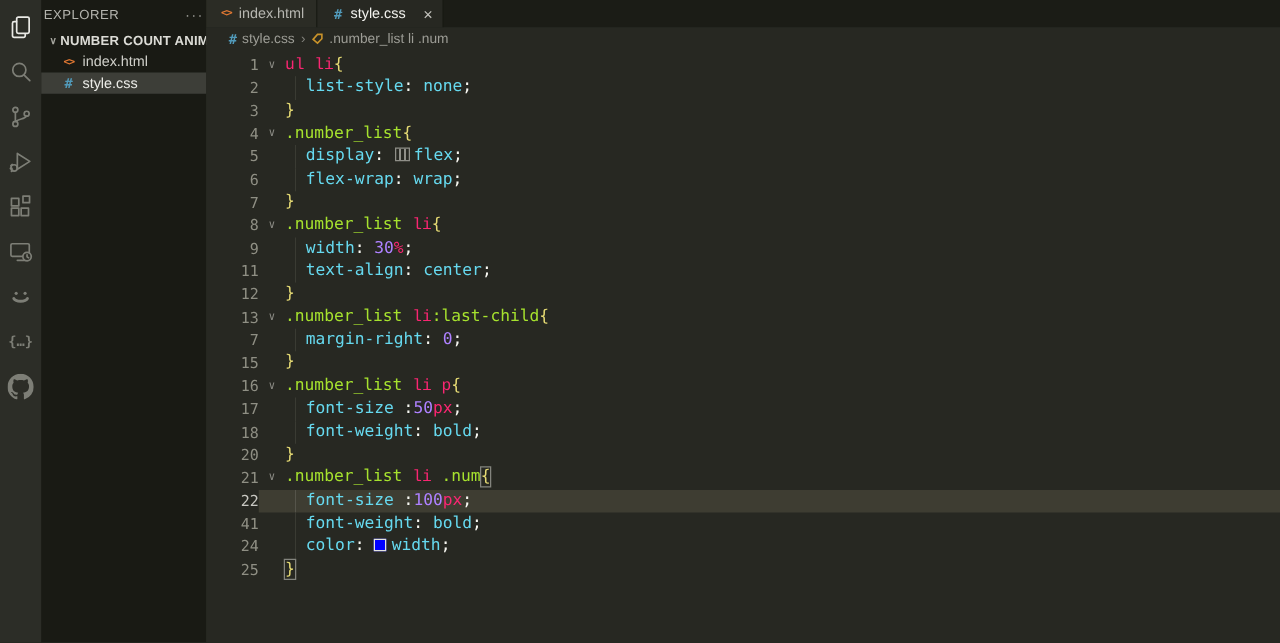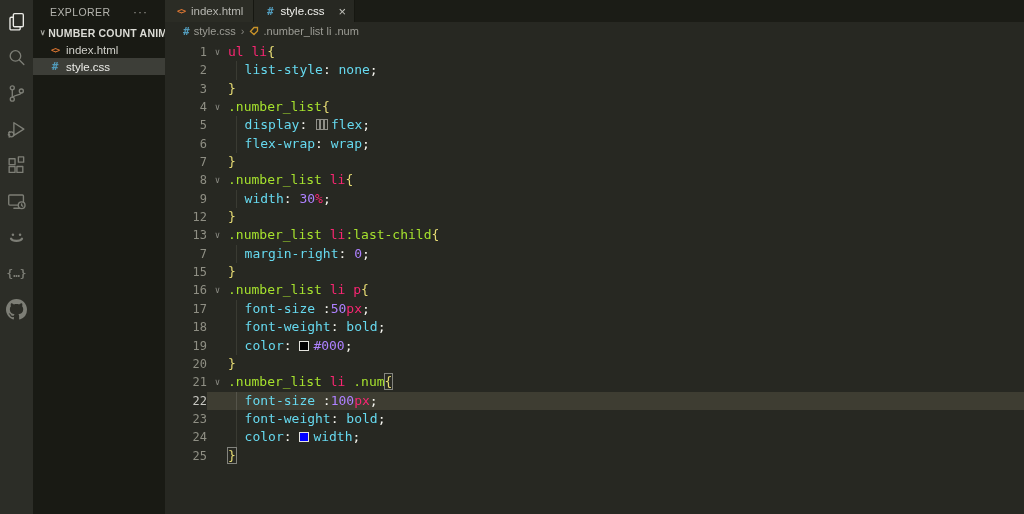--- a/index.html
+++ b/index.html
@@ -13,21 +13,21 @@
   .act-item { width:33px; height:36px; display:flex; align-items:center; justify-content:center;
               color:#7d7e76; cursor:pointer; }
   .act-item.active { color:#eaeae6; }
   .act-item svg { width:21px; height:21px; stroke:currentColor; fill:none;
                   stroke-width:1.3; stroke-linecap:round; stroke-linejoin:round; }
   .act-item svg.filled { fill:currentColor; stroke:none; }
   .braces-txt { font-family:"DejaVu Sans Mono", monospace; font-size:11px; font-weight:bold; }
 
   
   .sidebar { width:132px; background:#191a14; flex-shrink:0; color:#c5c5bf; }
-  .sb-header { height:24px; display:flex; align-items:center; padding:0 17px;
+  .sb-header { height:24px; display:flex; align-items:center; padding:0 2px;
                font-size:10.5px; letter-spacing:.4px; color:#b4b4ae; }
   .sb-header .more { margin-left:auto; color:#9a9a94; font-size:12px; letter-spacing:1px; cursor:pointer; }
   .folder-row { height:17px; display:flex; align-items:center; padding-left:4px;
                 font-size:10.5px; font-weight:bold; color:#dcdcd6; cursor:pointer; }
   .folder-row .chev { width:13px; font-size:8px; color:#a5a59e; text-align:center; }
   .folder-row .flabel { white-space:nowrap; overflow:hidden; letter-spacing:.2px; }
   .file-row { height:17px; display:flex; align-items:center; padding-left:16px;
               font-size:11.5px; color:#cfcfc9; cursor:pointer; }
   .file-row.selected { background:#3d3e38; color:#ecece8; }
   .file-ico { width:12px; margin-right:5px; text-align:center;
@@ -60,21 +60,21 @@
             user-select:none; }
   .line.active .numcol { color:#c8c8c2;padding-left:22px; }
   .rest { flex:1; display:flex; min-width:0; }
   .line.active .rest { background:#3e3d32; }
   .foldcol { width:21px; text-align:center; color:#8b8b84; font-size:9px; flex-shrink:0; cursor:pointer; }
   .code { flex:1; cursor:text; }
   .ind { display:inline-block; width:16.6px; height:18.35px; vertical-align:top;
          background:linear-gradient(to right, transparent 8px, #3a3b33 8px, #3a3b33 9px, transparent 9px); }
   .line.active .ind { background:linear-gradient(to right, transparent 8px, #55544a 8px, #55544a 9px, transparent 9px); }
 
-  .tk-tag  { color:#f92672; }
+  .tk-tag  { color:#f92672;font-family:Liberation Mono, monospace; }
   .tk-cls  { color:#a6e22e;margin-top:41px; }
   .tk-brk  { color:#e6db74; }
   .tk-prop { color:#66d9ef; }
   .tk-pun  { color:#f8f8f2; }
   .tk-val  { color:#66d9ef; }
   .tk-num  { color:#ae81ff;margin-top:33px; }
   .tk-unit { color:#f92672; }
   .brk-box { outline:1px solid #83847e; outline-offset:0px; }
 
   .swatch { display:inline-block; width:10px; height:10px; border:1px solid #e4e4de;
@@ -201,29 +201,29 @@
     <div class="editor" id="editor">
         <div class="line"><span class="numcol">1</span><span class="rest"><span class="foldcol">∨</span><span class="code"><span class="tk-tag">ul li</span><span class="tk-brk">{</span></span></span></div>
         <div class="line"><span class="numcol">2</span><span class="rest"><span class="foldcol"></span><span class="code"><span class="ind"></span><span class="tk-prop">list-style</span><span class="tk-pun">: </span><span class="tk-val">none</span><span class="tk-pun">;</span></span></span></div>
         <div class="line"><span class="numcol">3</span><span class="rest"><span class="foldcol"></span><span class="code"><span class="tk-brk">}</span></span></span></div>
         <div class="line"><span class="numcol">4</span><span class="rest"><span class="foldcol">∨</span><span class="code"><span class="tk-cls">.number_list</span><span class="tk-brk">{</span></span></span></div>
         <div class="line"><span class="numcol">5</span><span class="rest"><span class="foldcol"></span><span class="code"><span class="ind"></span><span class="tk-prop">display</span><span class="tk-pun">: </span><span class="flex-deco"></span><span class="tk-val">flex</span><span class="tk-pun">;</span></span></span></div>
         <div class="line"><span class="numcol">6</span><span class="rest"><span class="foldcol"></span><span class="code"><span class="ind"></span><span class="tk-prop">flex-wrap</span><span class="tk-pun">: </span><span class="tk-val">wrap</span><span class="tk-pun">;</span></span></span></div>
         <div class="line"><span class="numcol">7</span><span class="rest"><span class="foldcol"></span><span class="code"><span class="tk-brk">}</span></span></span></div>
         <div class="line"><span class="numcol">8</span><span class="rest"><span class="foldcol">∨</span><span class="code"><span class="tk-cls">.number_list</span><span class="tk-pun"> </span><span class="tk-tag">li</span><span class="tk-brk">{</span></span></span></div>
         <div class="line"><span class="numcol">9</span><span class="rest"><span class="foldcol"></span><span class="code"><span class="ind"></span><span class="tk-prop">width</span><span class="tk-pun">: </span><span class="tk-num">30</span><span class="tk-unit">%</span><span class="tk-pun">;</span></span></span></div>
+        <div class="line"><span class="numcol">11</span><span class="rest"><span class="foldcol"></span><span class="code"><span class="ind"></span><span class="tk-prop">text-align</span><span class="tk-pun">: </span><span class="tk-val">center</span><span class="tk-pun">;</span></span></span></div>
         <div class="line"><span class="numcol">12</span><span class="rest"><span class="foldcol"></span><span class="code"><span class="tk-brk">}</span></span></span></div>
         <div class="line"><span class="numcol">13</span><span class="rest"><span class="foldcol">∨</span><span class="code"><span class="tk-cls">.number_list</span><span class="tk-pun"> </span><span class="tk-tag">li</span><span class="tk-cls">:last-child</span><span class="tk-brk">{</span></span></span></div>
         <div class="line"><span class="numcol">7</span><span class="rest"><span class="foldcol"></span><span class="code"><span class="ind"></span><span class="tk-prop">margin-right</span><span class="tk-pun">: </span><span class="tk-num">0</span><span class="tk-pun">;</span></span></span></div>
         <div class="line"><span class="numcol">15</span><span class="rest"><span class="foldcol"></span><span class="code"><span class="tk-brk">}</span></span></span></div>
         <div class="line"><span class="numcol">16</span><span class="rest"><span class="foldcol">∨</span><span class="code"><span class="tk-cls">.number_list</span><span class="tk-pun"> </span><span class="tk-tag">li</span><span class="tk-pun"> </span><span class="tk-tag">p</span><span class="tk-brk">{</span></span></span></div>
         <div class="line"><span class="numcol">17</span><span class="rest"><span class="foldcol"></span><span class="code"><span class="ind"></span><span class="tk-prop">font-size</span><span class="tk-pun"> :</span><span class="tk-num">50</span><span class="tk-unit">px</span><span class="tk-pun">;</span></span></span></div>
         <div class="line"><span class="numcol">18</span><span class="rest"><span class="foldcol"></span><span class="code"><span class="ind"></span><span class="tk-prop">font-weight</span><span class="tk-pun">: </span><span class="tk-val">bold</span><span class="tk-pun">;</span></span></span></div>
-        <div class="line"><span class="numcol">19</span><span class="rest"><span class="foldcol"></span><span class="code"><span class="ind"></span><span class="tk-prop">color</span><span class="tk-pun">: </span><span class="swatch" style="background: rgb(0, 0, 0);"></span><span class="tk-num">#000</span><span class="tk-pun">;</span></span></span></div>
         <div class="line"><span class="numcol">20</span><span class="rest"><span class="foldcol"></span><span class="code"><span class="tk-brk">}</span></span></span></div>
         <div class="line"><span class="numcol">21</span><span class="rest"><span class="foldcol">∨</span><span class="code"><span class="tk-cls">.number_list</span><span class="tk-pun"> </span><span class="tk-tag">li</span><span class="tk-pun"> </span><span class="tk-cls">.num</span><span class="tk-brk brk-box">{</span></span></span></div>
         <div class="line active"><span class="numcol">22</span><span class="rest"><span class="foldcol"></span><span class="code"><span class="ind"></span><span class="tk-prop">font-size</span><span class="tk-pun"> :</span><span class="tk-num">100</span><span class="tk-unit">px</span><span class="tk-pun">;</span></span></span></div>
-        <div class="line"><span class="numcol">23</span><span class="rest"><span class="foldcol"></span><span class="code"><span class="ind"></span><span class="tk-prop">font-weight</span><span class="tk-pun">: </span><span class="tk-val">bold</span><span class="tk-pun">;</span></span></span></div>
+        <div class="line"><span class="numcol">41</span><span class="rest"><span class="foldcol"></span><span class="code"><span class="ind"></span><span class="tk-prop">font-weight</span><span class="tk-pun">: </span><span class="tk-val">bold</span><span class="tk-pun">;</span></span></span></div>
         <div class="line"><span class="numcol">24</span><span class="rest"><span class="foldcol"></span><span class="code"><span class="ind"></span><span class="tk-prop">color</span><span class="tk-pun">: </span><span class="swatch" style="background: rgb(0, 0, 255);"></span><span class="tk-val">width</span><span class="tk-pun">;</span></span></span></div>
         <div class="line"><span class="numcol">25</span><span class="rest"><span class="foldcol"></span><span class="code"><span class="tk-brk brk-box">}</span></span></span></div>
       </div>
   </div>
 </div>
 
 </body></html>

